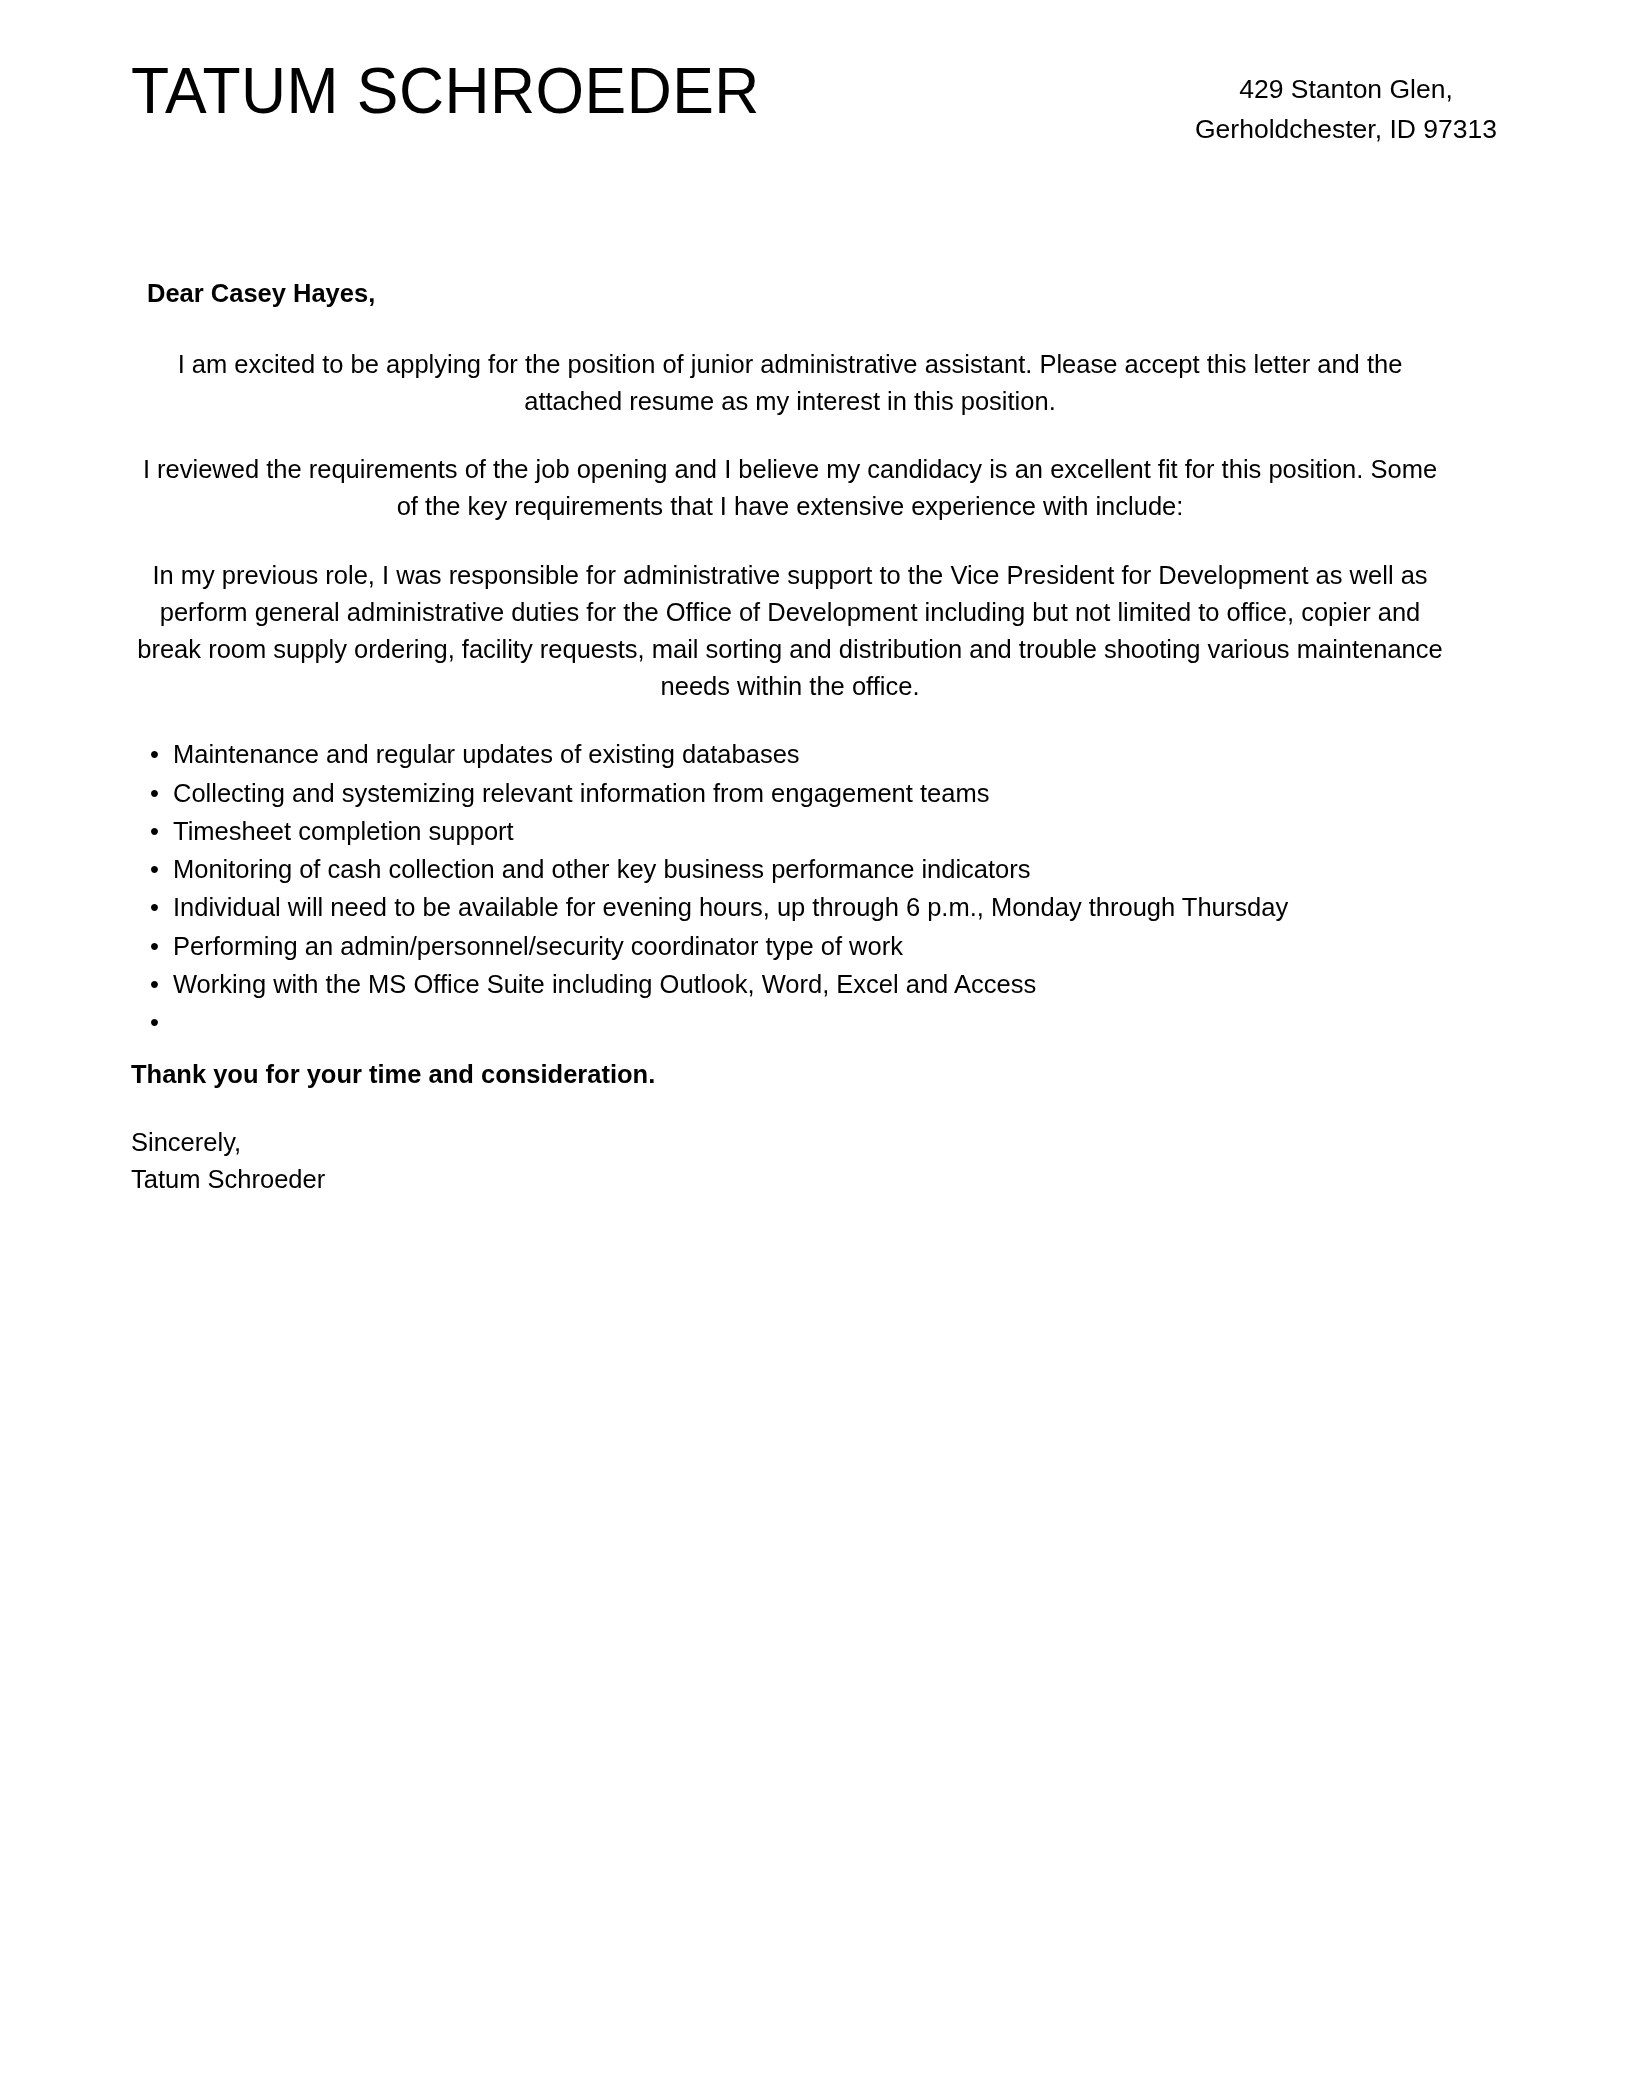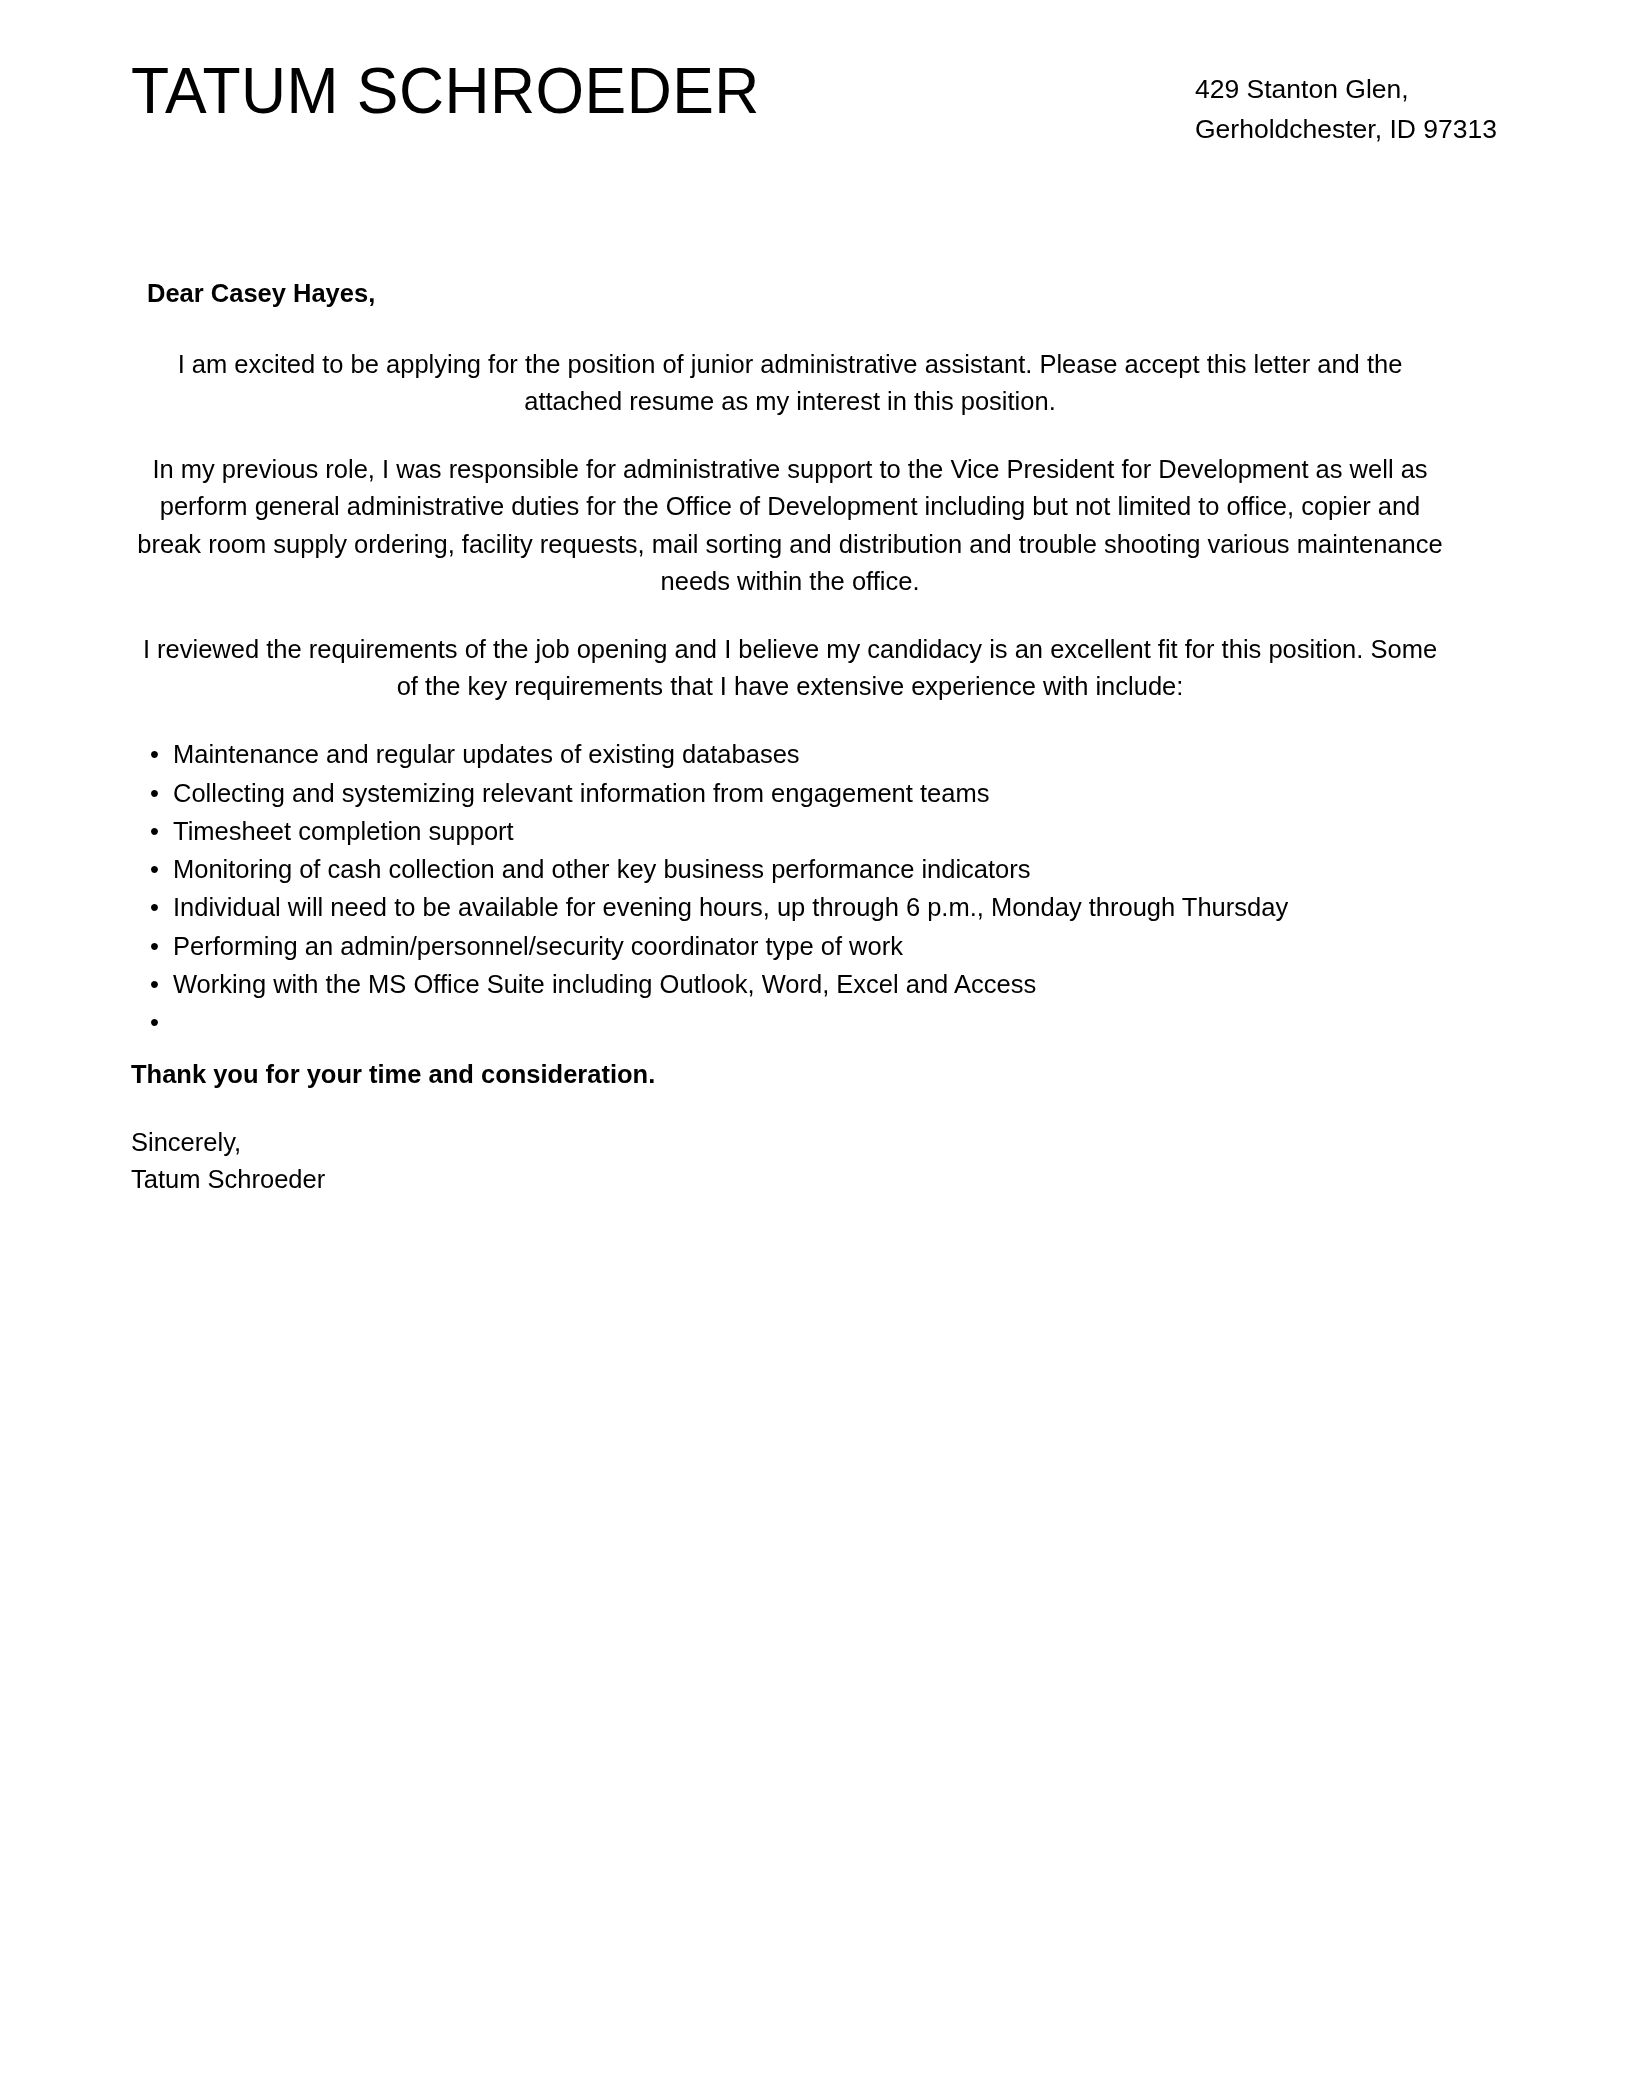--- a/index.html
+++ b/index.html
@@ -46,21 +46,21 @@
     line-height: 1.02;
     font-weight: 400;
     letter-spacing: 0.5px;
     white-space: nowrap;
     transform: scaleX(0.96);
     transform-origin: left top;
     margin: 0;
   }
   .address-block {
     flex: 0 0 auto;
-    text-align: left;
+    text-align: center;
     padding-top: 12px;
     padding-right: 4px;
     font-size: 26.5px;
     line-height: 1.50;
     font-weight: 400;
     white-space: nowrap;
   }
   .address-line { display: block; }
 
   
@@ -121,23 +121,23 @@
         <span class="address-line">Gerholdchester, ID 97313</span>
       </div>
     </div>
 
     <div class="body-wrap">
 
       <p class="salutation">Dear Casey Hayes,</p>
 
       <p class="para">I am excited to be applying for the position of junior administrative assistant. Please accept this letter and the attached resume as my interest in this position.</p>
 
+      <p class="para">I reviewed the requirements of the job opening and I believe my candidacy is an excellent fit for this position. Some of the key requirements that I have extensive experience with include:</p>
+
       <p class="para">In my previous role, I was responsible for administrative support to the Vice President for Development as well as perform general administrative duties for the Office of Development including but not limited to office, copier and break room supply ordering, facility requests, mail sorting and distribution and trouble shooting various maintenance needs within the office.</p>
-
-      <p class="para">I reviewed the requirements of the job opening and I believe my candidacy is an excellent fit for this position. Some of the key requirements that I have extensive experience with include:</p>
 
       <ul class="req-list">
         <li>
           <span class="bullet">•</span>
           <span>Maintenance and regular updates of existing databases</span>
         </li>
         <li>
           <span class="bullet">•</span>
           <span>Collecting and systemizing relevant information from engagement teams</span>
         </li>

